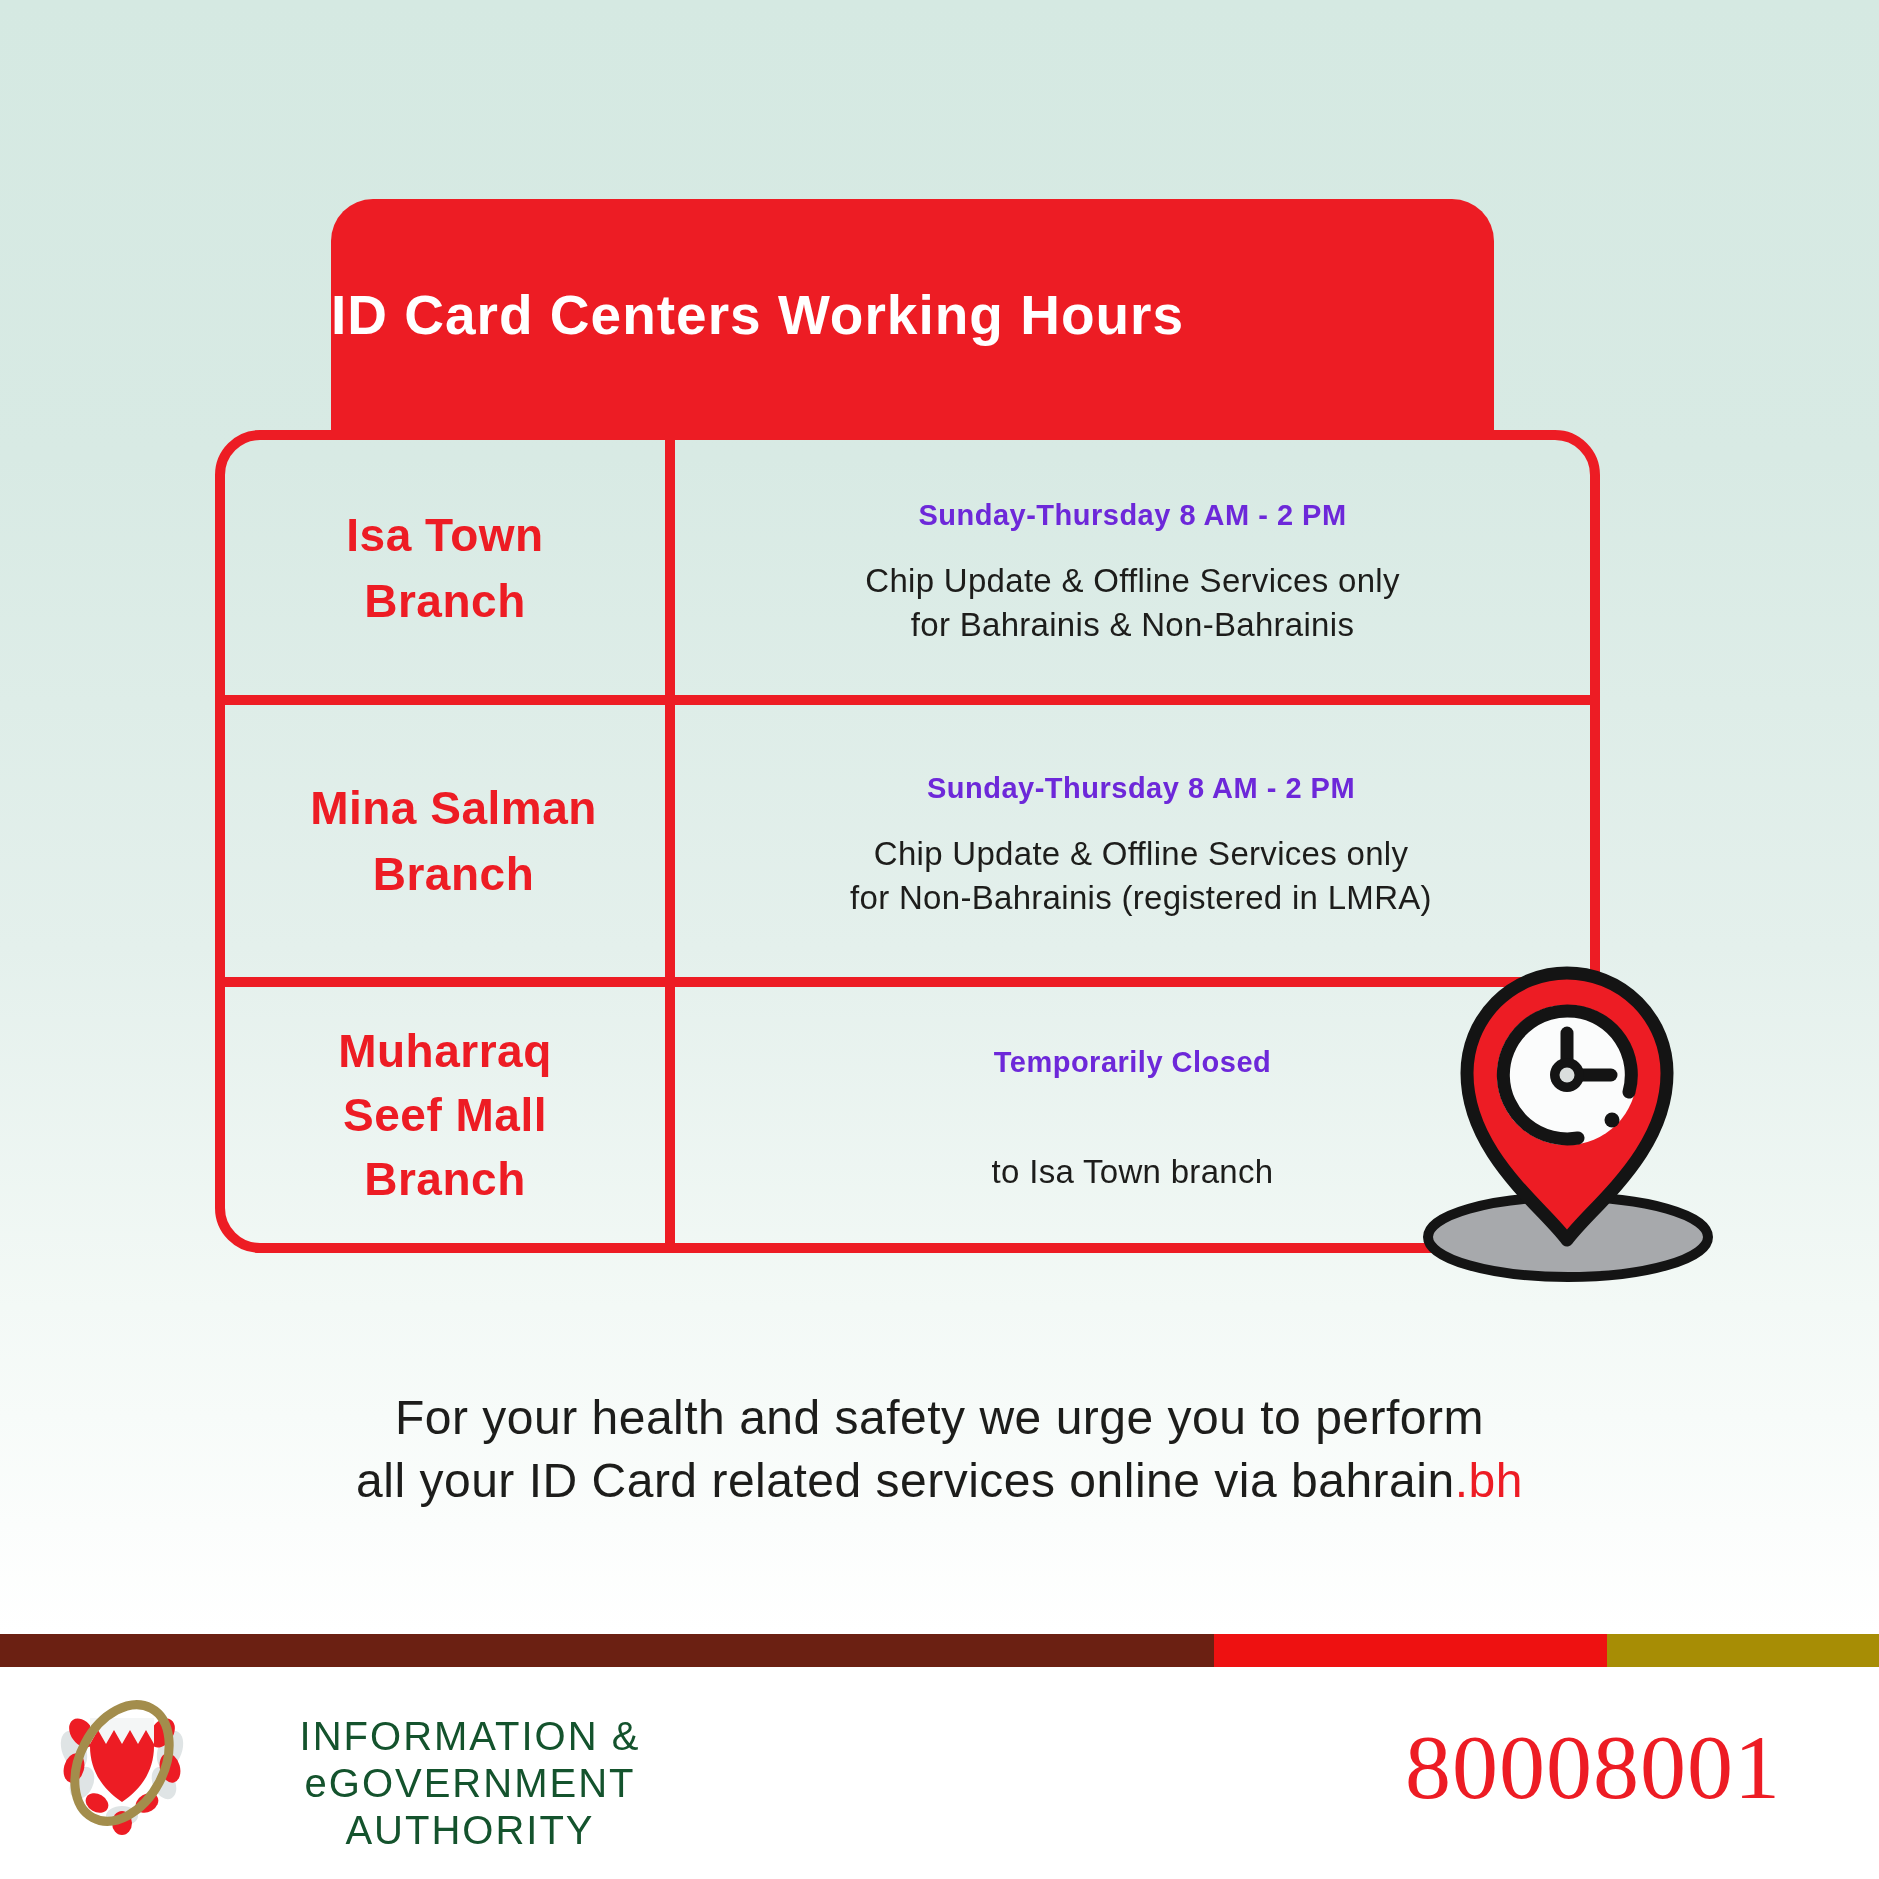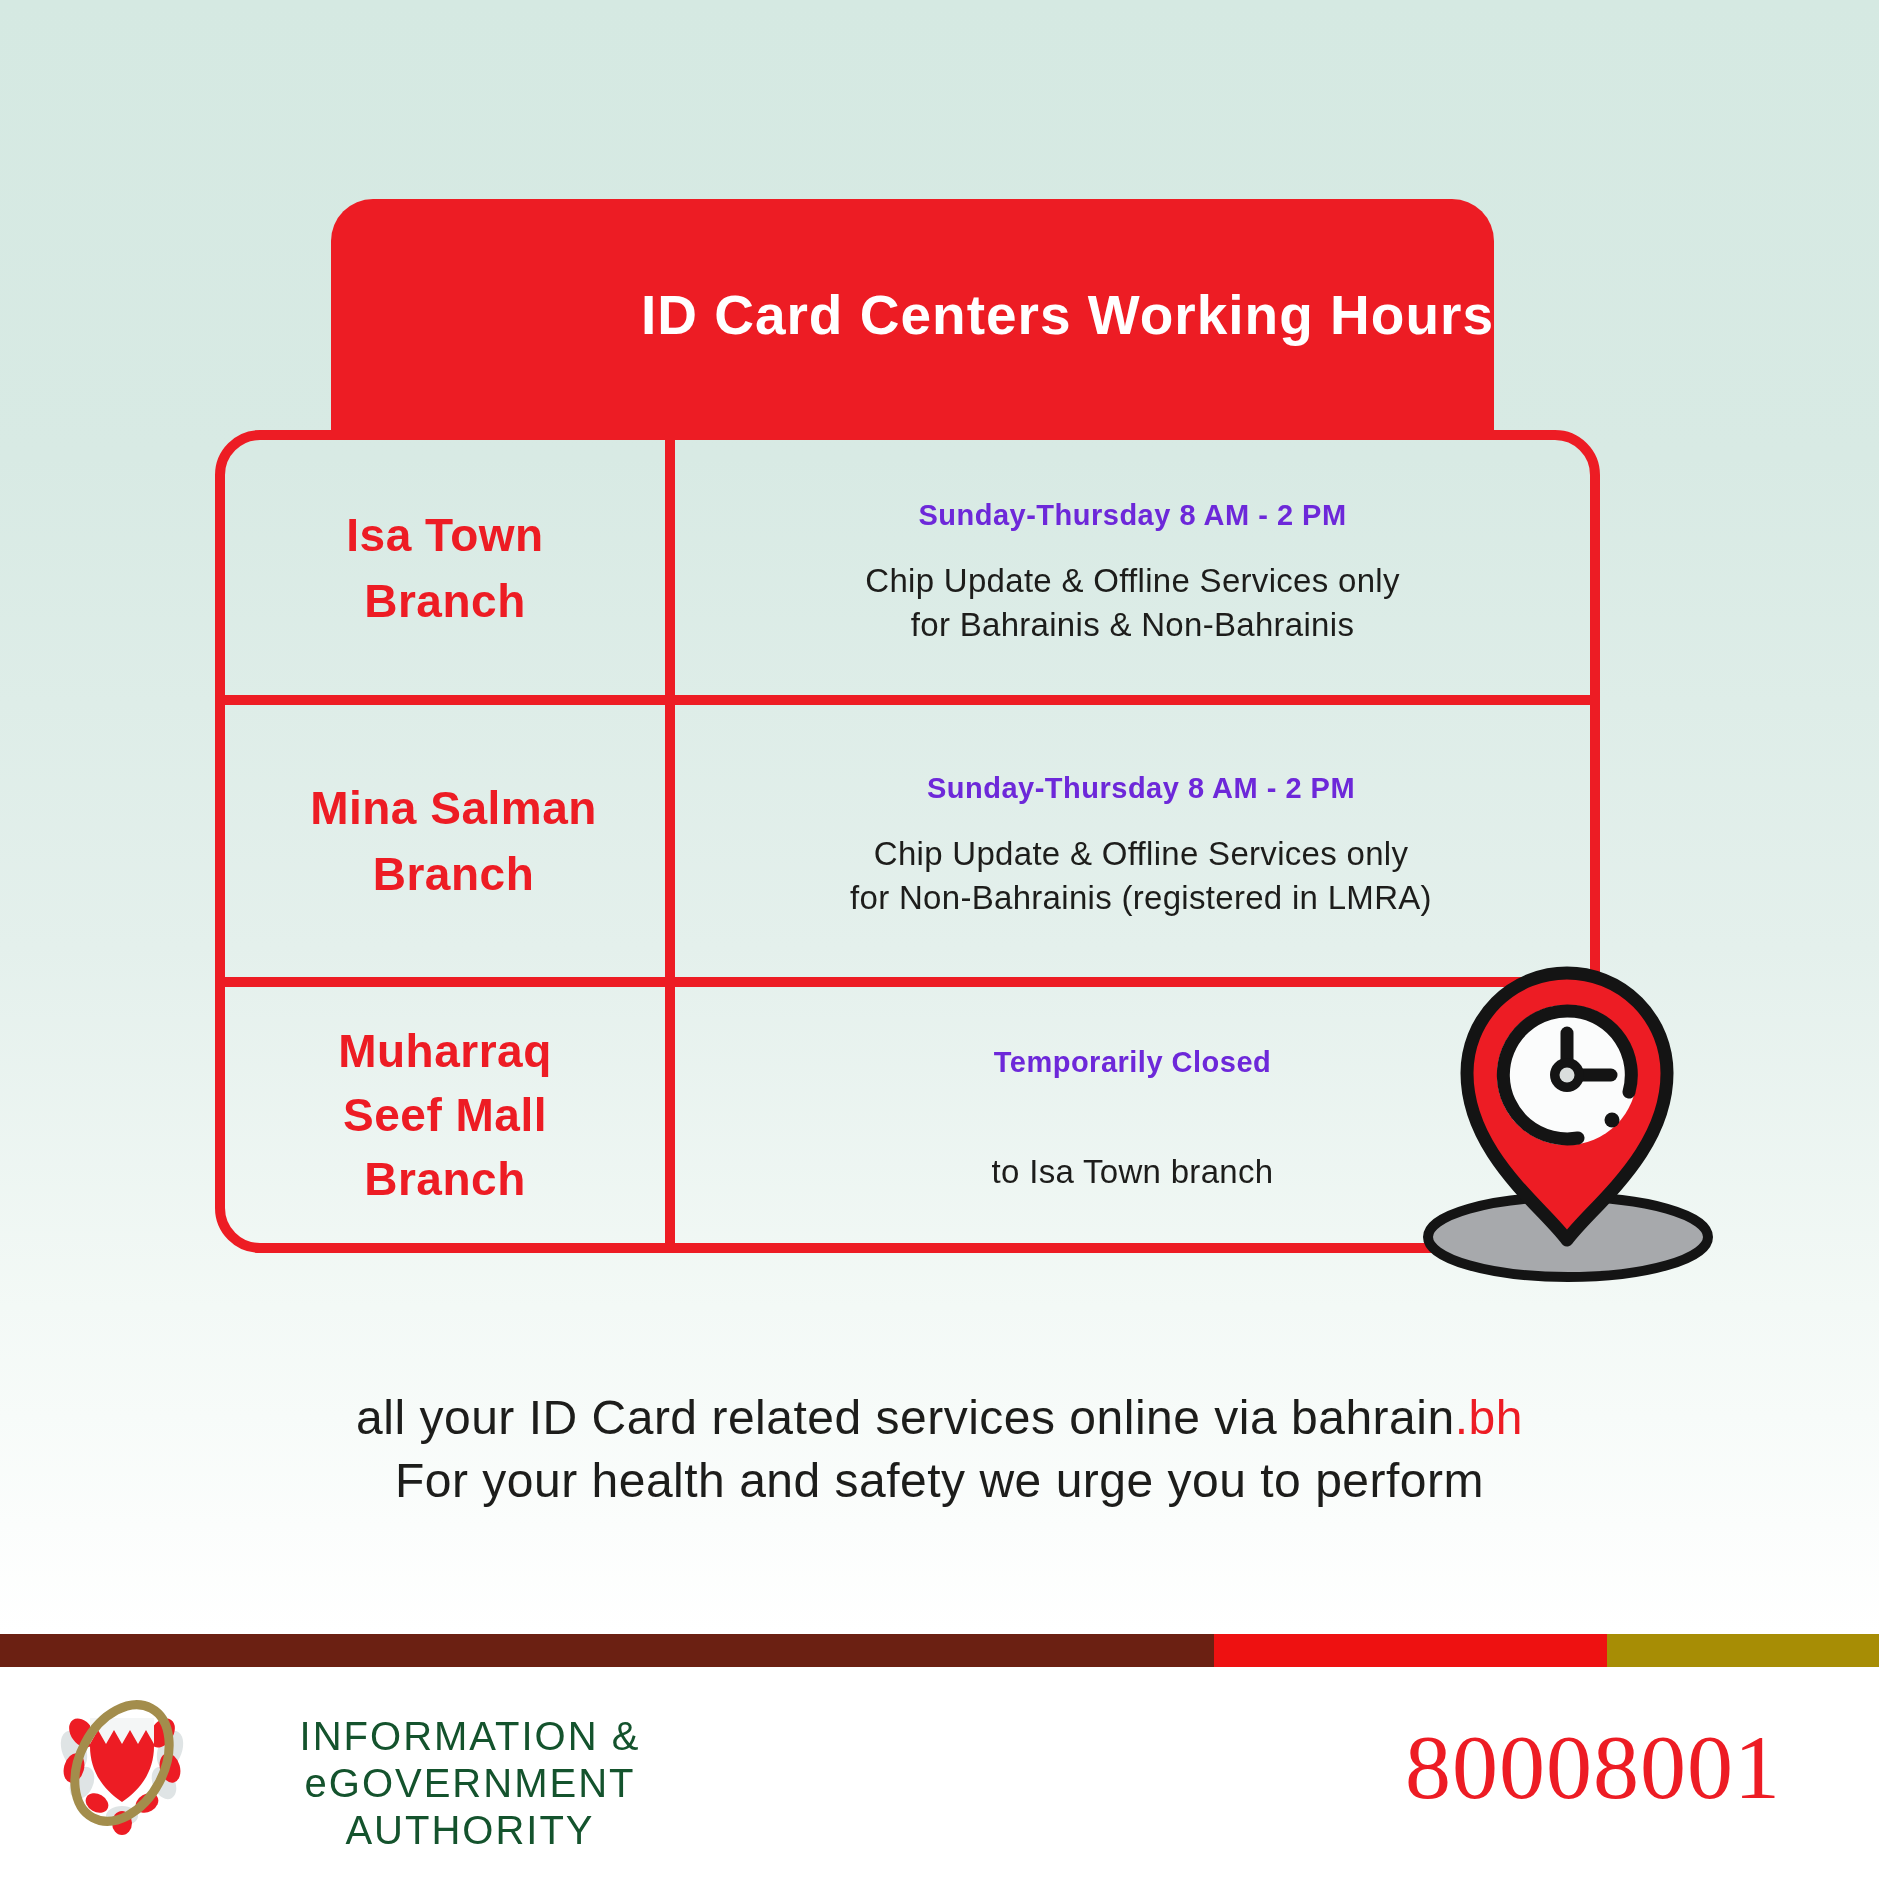--- a/index.html
+++ b/index.html
@@ -10,21 +10,21 @@
   
   .content-bg {
     position:absolute; left:0; top:0; width:1879px; height:1634px;
     background:linear-gradient(180deg,#d5e9e2 0%, #d8eae4 28%, #e4f0ec 58%, #f3f9f6 80%, #ffffff 100%);
   }
 
   
   .header-box {
     position:absolute; left:331px; top:199px; width:1163px; height:231px;
     background:#ed1c24; border-radius:42px 42px 0 0;
-    display:flex; align-items:center; justify-content:flex-end; z-index:1;
+    display:flex; align-items:center; justify-content:flex-start; z-index:1;
   }
   .header-title {
     color:#ffffff; font-size:55px; font-weight:600; letter-spacing:1px;
   }
 
   
   .hours-table {
     position:absolute; left:215px; top:430px; width:1385px; height:823px;
     border:10px solid #ed1c24; border-radius:45px; z-index:2;
   }
@@ -143,22 +143,22 @@
       <path d="M 173,193 A 64,64 0 1,1 224,147" fill="none" stroke="#141414" stroke-width="13" stroke-linecap="round"></path>
       <circle cx="207" cy="175" r="7.5" fill="#141414"></circle>
       <line x1="162" y1="130" x2="162" y2="88" stroke="#141414" stroke-width="13" stroke-linecap="round"></line>
       <line x1="162" y1="130" x2="206" y2="130" stroke="#141414" stroke-width="13" stroke-linecap="round"></line>
       <circle cx="162" cy="130" r="17" fill="#141414"></circle>
       <circle cx="162" cy="130" r="7.5" fill="#dadedd"></circle>
     </svg>
   </div>
 
   <div class="message">
+    <div>For your health and safety we urge you to perform</div>
     <div><span>all your ID Card related services online via bahrain</span><span class="red">.bh</span></div>
-    <div>For your health and safety we urge you to perform</div>
   </div>
 
   <div class="stripe">
     <div class="seg-brown" style="background:#6b2012;"></div>
     <div class="seg-red" style="background:#ee1111;"></div>
     <div class="seg-gold" style="background:#a78d05;"></div>
   </div>
 
   <div class="footer">
     <div class="emblem">

